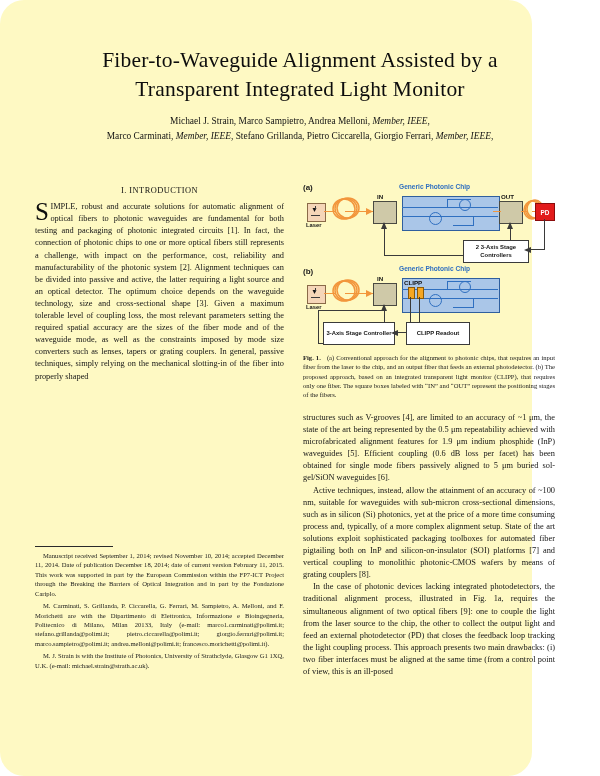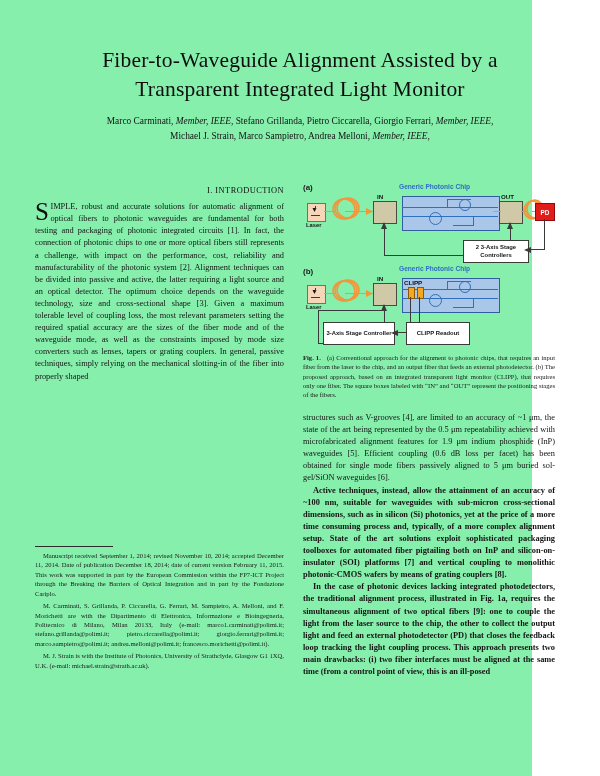--- a/index.html
+++ b/index.html
@@ -13,21 +13,22 @@
     font-family: "Liberation Serif", serif;
     color: #111111;
     position: relative;
     overflow: hidden;
   }
   .page {
     position: absolute;
     left: 0; top: 0;
     width: 532px;
     height: 776px;
-    background: #86efac;
+    background: #fef9c3;
+    border-radius: 24px;
   }
 
   
   .title-block {
     position: absolute;
     left: 48px;
     top: 46px;
     width: 504px;
     text-align: center;
   }
@@ -55,29 +56,29 @@
     width: 249px;
     text-align: justify;
     font-size: 8.35px;
     line-height: 1.45;
     color: #141414;
     hyphens: auto;
   }
   .col-left  { left: 35px;  top: 185px; }
 
   .sec-head {
-    text-align: right;
+    text-align: center;
     font-size: 8.4px;
     font-variant: small-caps;
     letter-spacing: 0.45px;
     margin: 0 0 4px 0;
     color: #101010;
   }
   p.body { margin: 0; text-indent: 0; }
-  p.body + p.body { text-indent: 10px; font-weight: bold; }
+  p.body + p.body { text-indent: 10px; }
 
   
   .dropcap-p {
     margin: 0;
   }
   .dropcap-p::first-letter {  }
   .dropcap {
     float: left;
     font-size: 25px;
     line-height: 0.82;
@@ -238,22 +239,22 @@
   svg.coil { position: absolute; overflow: visible; }
 </style>
 </head>
 <body>
 
 <div class="page">
 
   <div class="title-block">
     <h1 class="paper-title">Fiber-to-Waveguide Alignment Assisted by a Transparent Integrated Light Monitor</h1>
     <div class="authors">
+      <span class="ln"><span>Michael J. Strain, Marco Sampietro, Andrea Melloni, </span><i>Member, IEEE</i><span>,</span></span>
       <span class="ln"><span>Marco Carminati, </span><i>Member, IEEE</i><span>, Stefano Grillanda, Pietro Ciccarella, Giorgio Ferrari, </span><i>Member, IEEE</i><span>,</span></span>
-      <span class="ln"><span>Michael J. Strain, Marco Sampietro, Andrea Melloni, </span><i>Member, IEEE</i><span>,</span></span>
     </div>
   </div>
 
   <div class="col col-left">
     <div class="sec-head">I.  INTRODUCTION</div>
     <p class="dropcap-p"><span class="dropcap">S</span><span>IMPLE, robust and accurate solutions for automatic alignment of optical fibers to photonic waveguides are fundamental for both testing and packaging of photonic integrated circuits [1]. In fact, the connection of photonic chips to one or more optical fibers still represents a challenge, with impact on the performance, cost, reliability and manufacturability of the photonic system [2]. Alignment techniques can be divided into passive and active, the latter requiring a light source and an optical detector. The optimum choice depends on the waveguide technology, size and cross-sectional shape [3]. Given a maximum tolerable level of coupling loss, the most relevant parameters setting the required spatial accuracy are the sizes of the fiber mode and of the waveguide mode, as well as the constraints imposed by mode size converters such as lenses, tapers or grating couplers. In general, passive techniques, simply relying on the mechanical slotting-in of the fiber into properly shaped</span></p>
   </div>
 
   <div class="footnotes">
     <hr class="rule">

